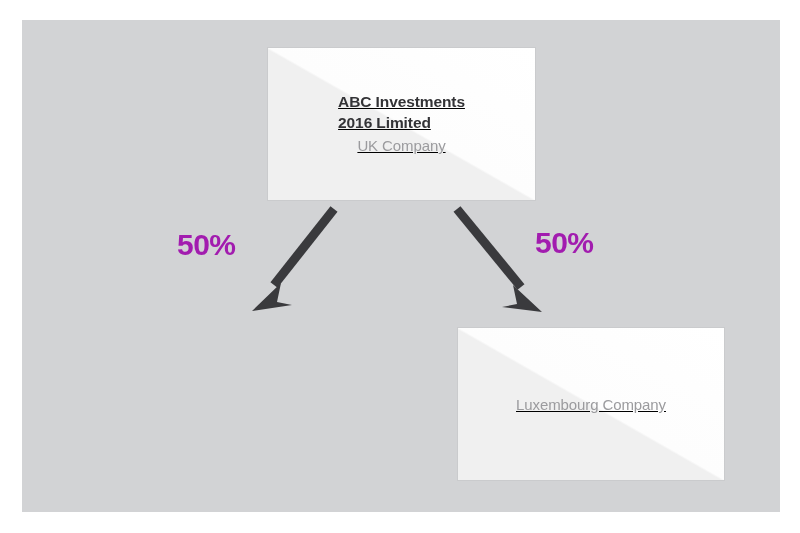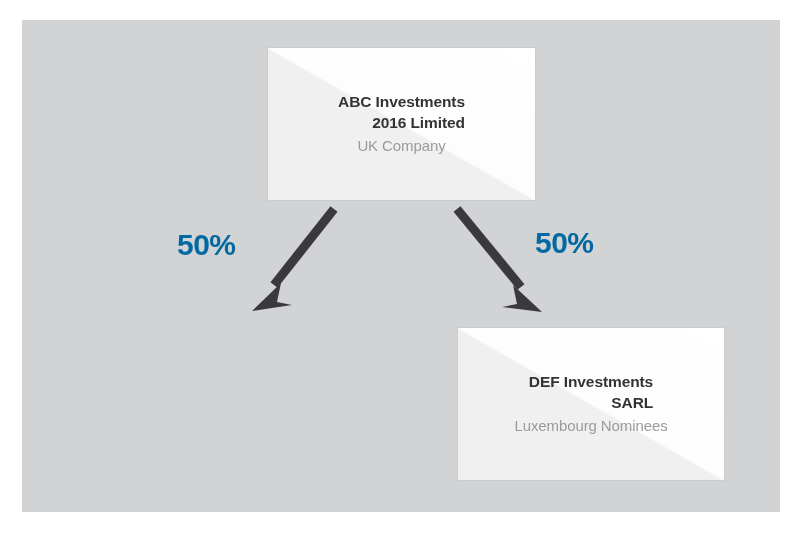--- a/index.html
+++ b/index.html
@@ -39,21 +39,22 @@
       linear-gradient(to top right,
         #f0f0f0 0%,
         #f0f0f0 49.4%,
         #fdfdfd 50.2%,
         #ffffff 100%);
     box-shadow: 0 0 0 1px rgba(0,0,0,0.035);
     display: flex;
     flex-direction: column;
     align-items: center;
     justify-content: center;
-    text-align: right;
+    text-align: left;
+    text-decoration: underline;
   }
 
   .entity-box.top {
     left: 268px;
     top: 48px;
     width: 267px;
     height: 152px;
   }
   .entity-box.bottom-left {
     left: 78px;
@@ -98,21 +99,21 @@
     width: 800px;
     height: 533px;
     pointer-events: none;
   }
 
   
   .pct-label {
     position: absolute;
     font-size: 30px;
     font-weight: bold;
-    color: #0369a1;
+    color: #a21caf;
     letter-spacing: -0.5px;
     line-height: 1;
     text-align: right;
   }
   .pct-label.left  { left: 177px; top: 230px; }
   .pct-label.right { left: 535px; top: 228px; }
 </style>
 </head>
 <body>
 
@@ -121,23 +122,21 @@
   <div class="panel"></div>
 
   <div class="entity-box top">
     <div class="entity-title">ABC Investments
 2016 Limited</div>
     <div class="entity-subtitle">UK Company</div>
   </div>
 
 
   <div class="entity-box bottom-right">
-    <div class="entity-title">DEF Investments
-SARL</div>
-    <div class="entity-subtitle">Luxembourg Nominees</div>
+    <div class="entity-subtitle">Luxembourg Company</div>
   </div>
 
   <svg class="arrows-layer" viewBox="0 0 800 533" width="800" height="533">
 
     <g>
       <line x1="334" y1="209" x2="274" y2="285" stroke="#3a3a3d" stroke-width="9" stroke-linecap="butt"></line>
       <polygon points="252,311 281,283 277,302 292,305" fill="#3a3a3d"></polygon>
     </g>
 
     <g>

